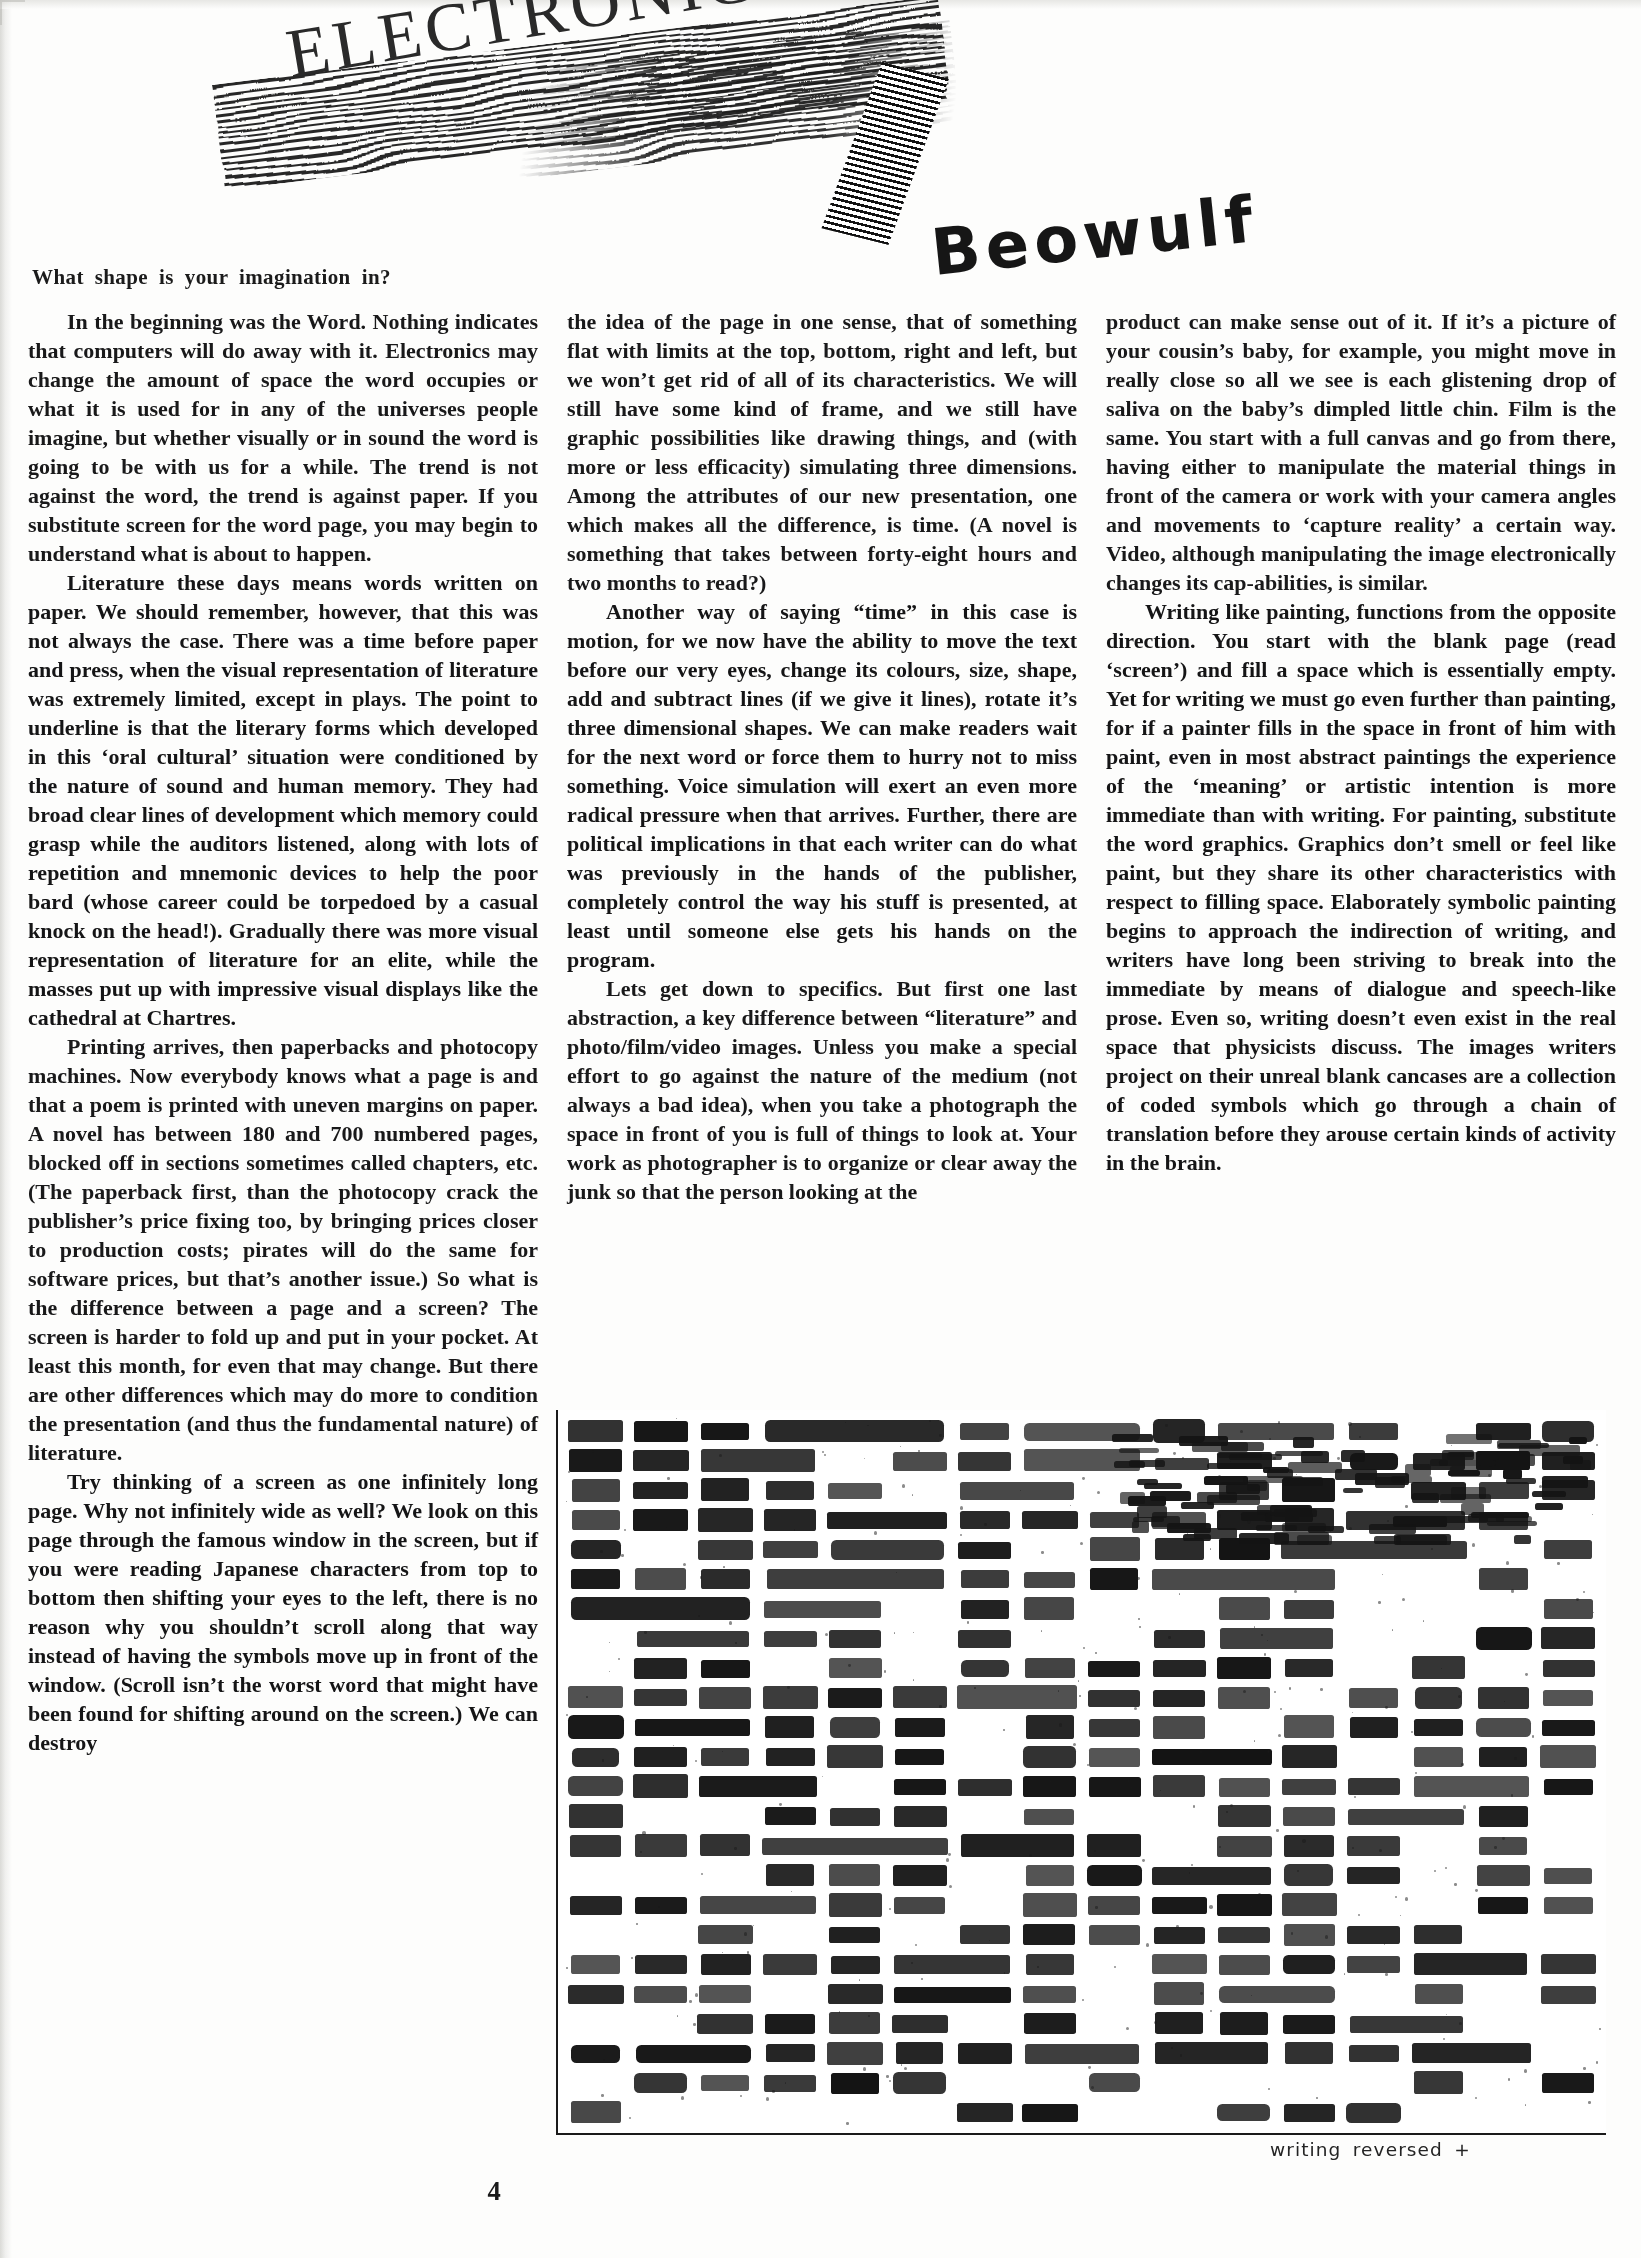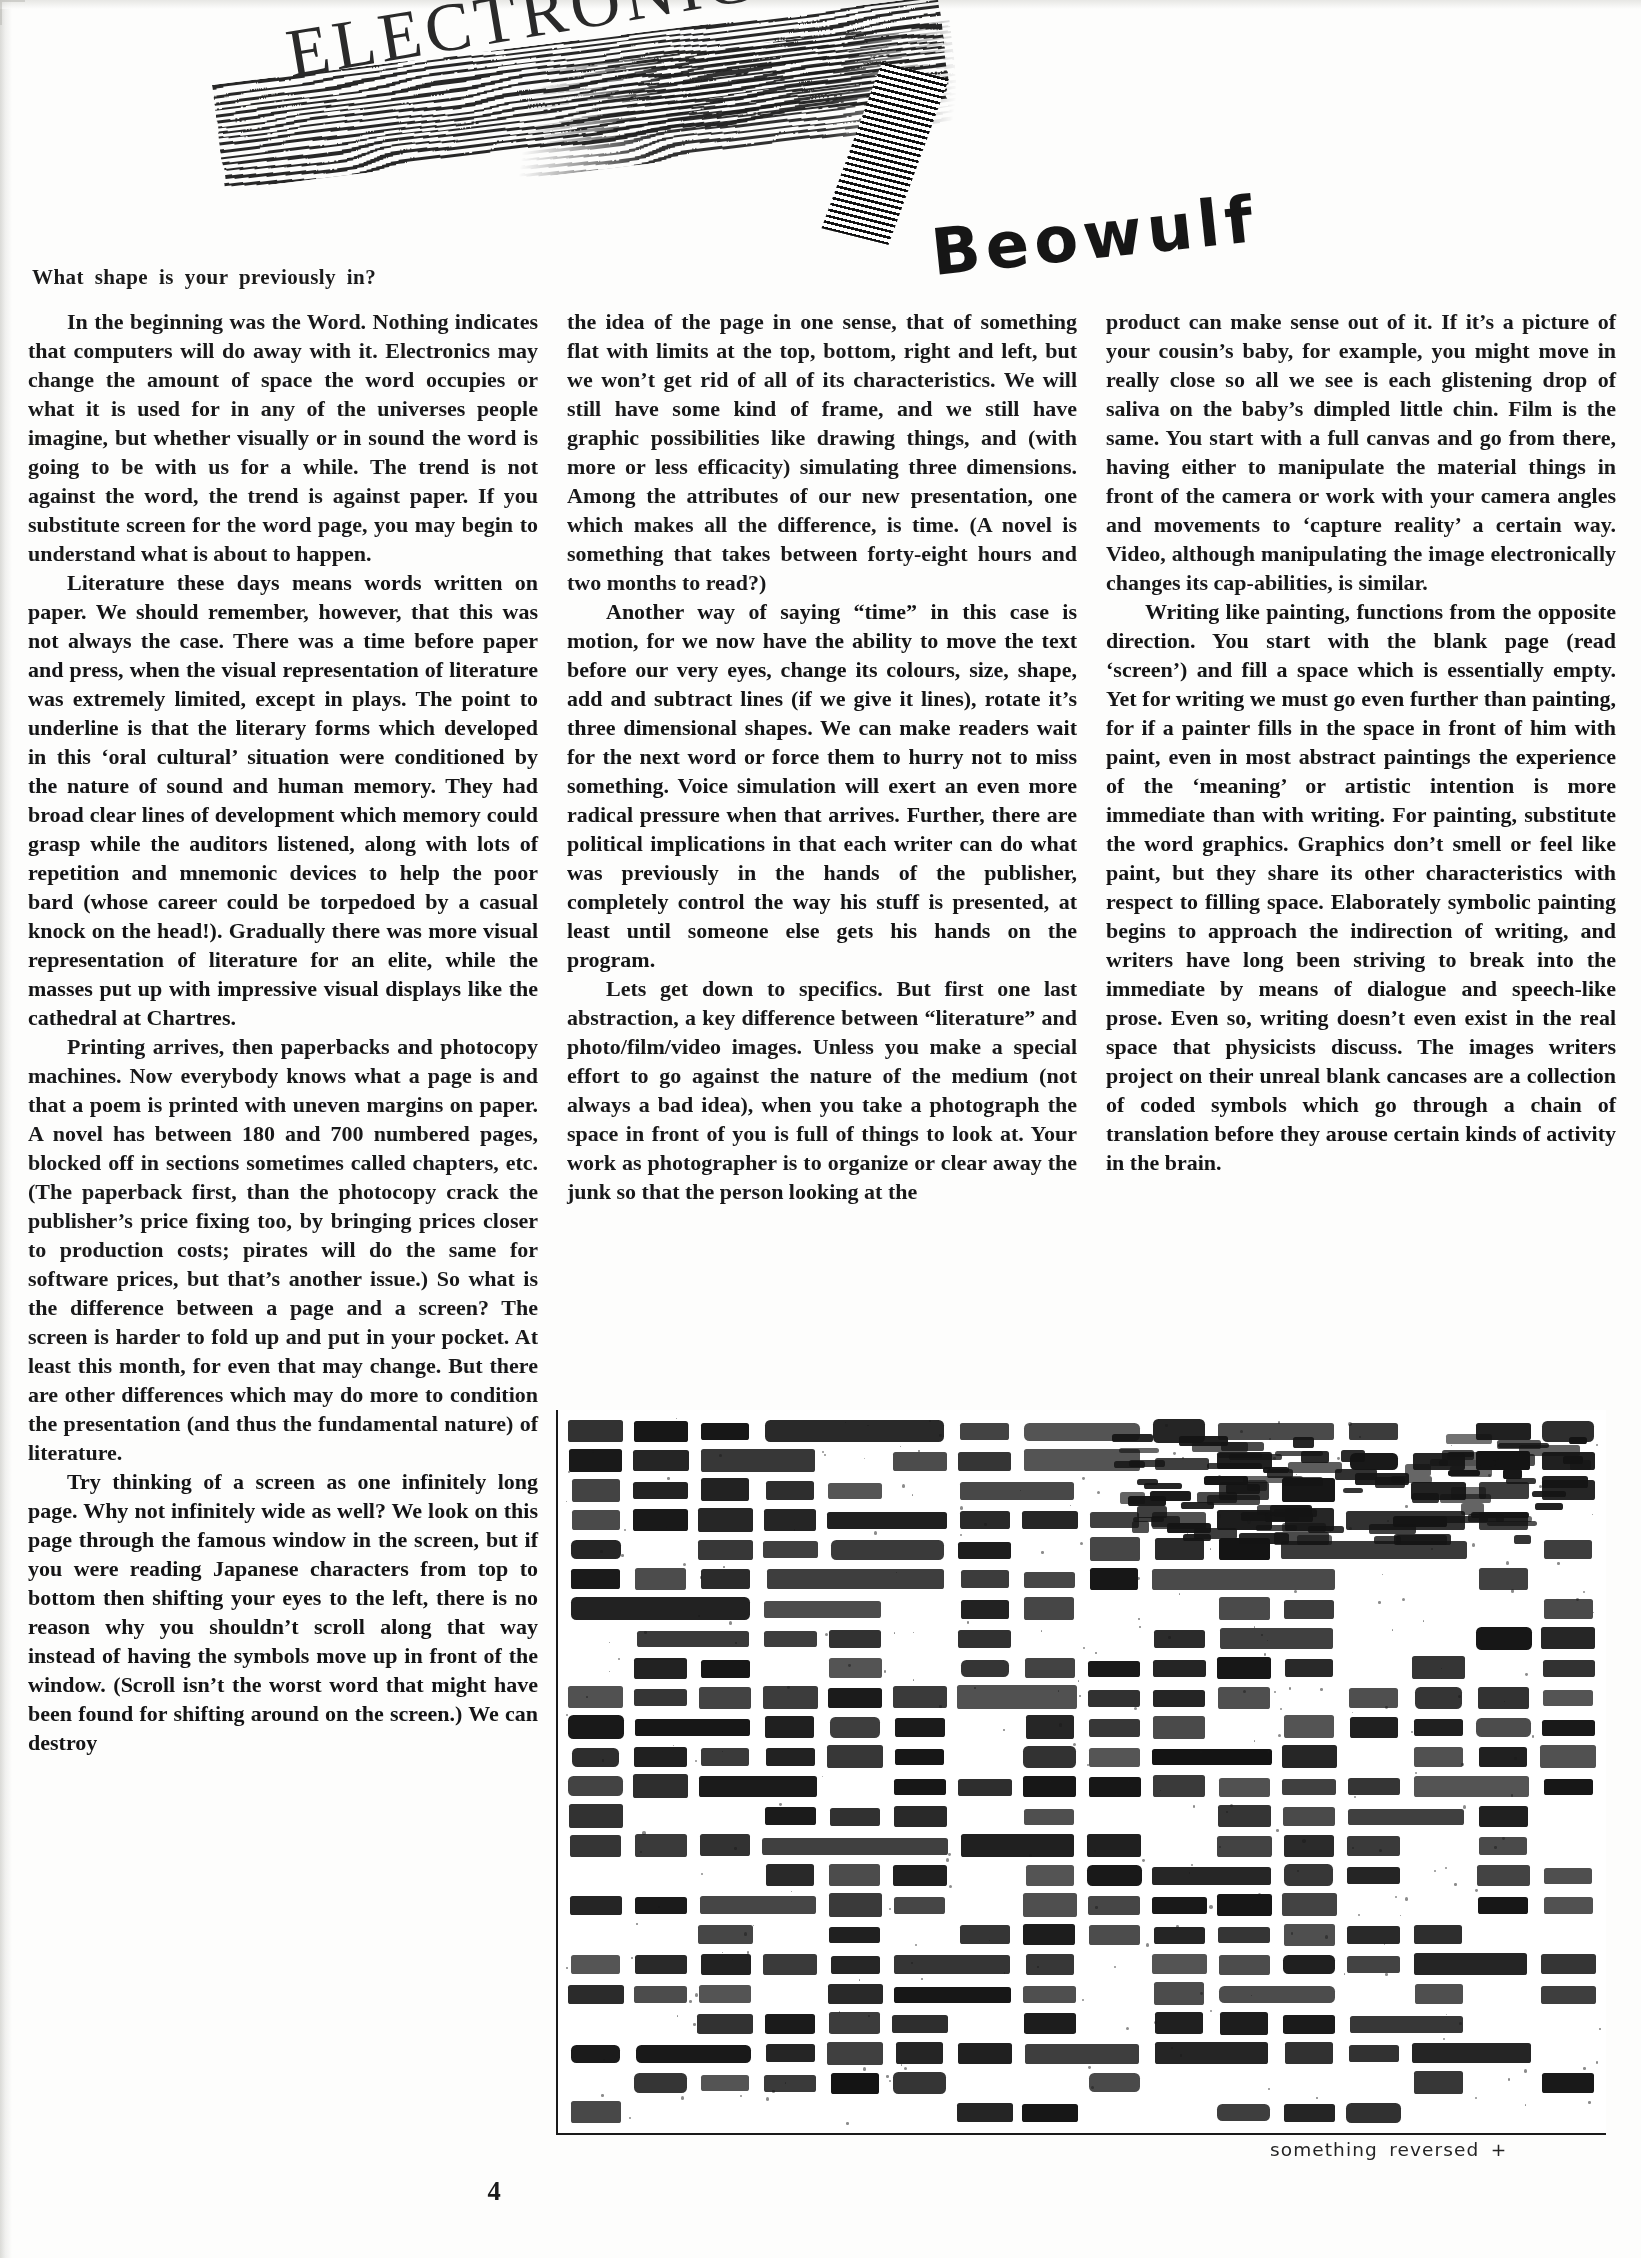--- a/index.html
+++ b/index.html
@@ -245,21 +245,21 @@
   <div class="scan-corner"></div>
 
   <div id="masthead">
     <div class="mast-waves"></div>
     <div class="mast-waves2"></div>
     <div class="mast-stripe-block"></div>
     <div class="mast-electronic">ELECTRONIC</div>
     <div class="mast-beowulf">Beowulf</div>
   </div>
 
-  <div class="standfirst">What shape is your previously in?</div>
+  <div class="standfirst">What shape is your imagination in?</div>
 
   <div id="columns">
 
     <div class="col" id="col1">
       <p>In the beginning was the Word. Nothing indicates that computers will do away with it. Electronics may change the amount of space the word occupies or what it is used for in any of the universes people imagine, but whether visually or in sound the word is going to be with us for a while. The trend is not against the word, the trend is against paper. If you substitute screen for the word page, you may begin to understand what is about to happen.</p>
       <p>Literature these days means words written on paper. We should remember, however, that this was not always the case. There was a time before paper and press, when the visual representation of literature was extremely limited, except in plays. The point to underline is that the literary forms which developed in this ‘oral cultural’ situation were conditioned by the nature of sound and human memory. They had broad clear lines of development which memory could grasp while the auditors listened, along with lots of repetition and mnemonic devices to help the poor bard (whose career could be torpedoed by a casual knock on the head!). Gradually there was more visual representation of literature for an elite, while the masses put up with impressive visual displays like the cathedral at Chartres.</p>
       <p>Printing arrives, then paperbacks and photocopy machines. Now everybody knows what a page is and that a poem is printed with uneven margins on paper. A novel has between 180 and 700 numbered pages, blocked off in sections sometimes called chapters, etc. (The paperback first, than the photocopy crack the publisher’s price fixing too, by bringing prices closer to production costs; pirates will do the same for software prices, but that’s another issue.) So what is the difference between a page and a screen?  The screen is harder to fold up and put in your pocket. At least this month, for even that may change. But there are other differences which may do more to condition the presentation (and thus the fundamental nature) of literature.</p>
       <p>Try thinking of a screen as one infinitely long page. Why not infinitely wide as well? We look on this page through the famous window in the screen, but if you were reading Japanese characters from top to bottom then shifting your eyes to the left, there is no reason why you shouldn’t scroll along that way instead of having the symbols move up in front of the window. (Scroll isn’t the worst word that might have been found for shifting around on the screen.) We can destroy</p>
     </div>
 
@@ -876,18 +876,18 @@
         <div class="noise-speck" style="left: 709px; top: 276px; width: 2px; height: 2px;"></div>
         <div class="noise-speck" style="left: 819px; top: 529px; width: 1.2px; height: 1.2px;"></div>
         <div class="noise-speck" style="left: 1031px; top: 646px; width: 2.3px; height: 2.3px;"></div>
         <div class="noise-speck" style="left: 508px; top: 328px; width: 3.1px; height: 3.1px;"></div>
         <div class="noise-speck" style="left: 531px; top: 247px; width: 1.5px; height: 1.5px;"></div>
         <div class="noise-speck" style="left: 572px; top: 162px; width: 2.9px; height: 2.9px;"></div>
         <div class="noise-speck" style="left: 550px; top: 377px; width: 3.3px; height: 3.3px;"></div>
       </div>
   </div>
 
-  <div class="caption">something  reversed +</div>
+  <div class="caption">writing  reversed +</div>
 
   <div class="folio">4</div>
 
 </div>
 
 
 </body></html>

